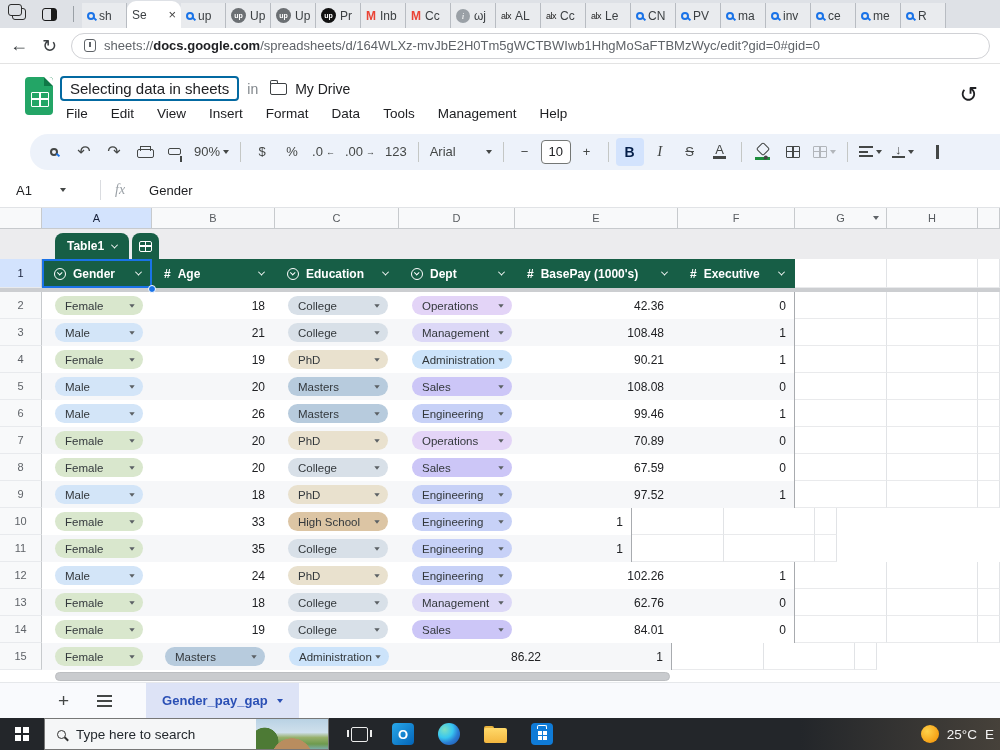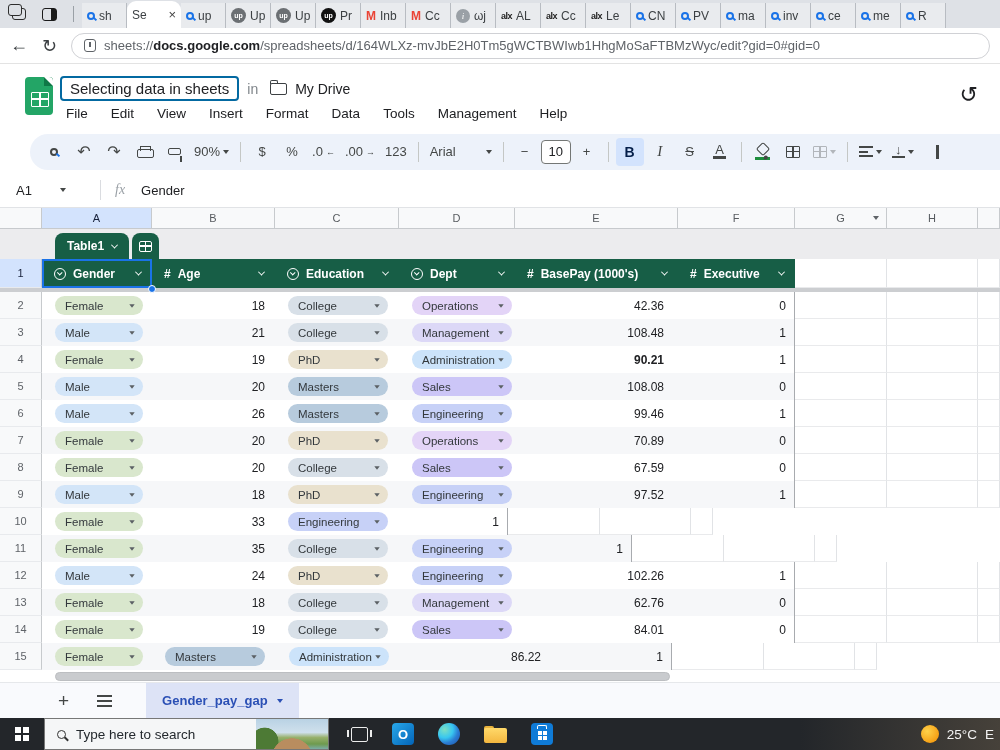--- a/index.html
+++ b/index.html
@@ -19,21 +19,21 @@
   .tab{flex:0 0 45px;height:25px;display:flex;align-items:center;gap:4px;padding:0 5px;font-size:12px;color:#3c4043;border-right:1px solid #b8bcc2;overflow:hidden;white-space:nowrap;background:#e9ebee}
   .tab.active{flex:0 0 54px;background:#fff;border-radius:9px 9px 0 0;border-right:none;height:27px}
   .tab .close{margin-left:auto;font-size:13px;color:#444}
   .mag{width:8px;height:8px;border:2px solid #1a73e8;border-radius:50%;position:relative;flex:0 0 auto}
   .mag:after{content:"";position:absolute;width:4px;height:2px;background:#1a73e8;transform:rotate(45deg);right:-4px;bottom:-2px}
   .ticon{flex:0 0 auto;display:flex;align-items:center;justify-content:center}
   .ticon.gmail{color:#ea4335;font-weight:bold;font-size:12px}
   .ticon.upwork,.ticon.upwork-dark{width:15px;height:15px;border-radius:50%;background:#6b6f73;color:#fff;font-size:7px;font-weight:bold}
   .ticon.upwork-dark{background:#111}
   .ticon.info{width:14px;height:14px;border-radius:50%;background:#9aa0a6;color:#fff;font-size:9px;font-style:italic;font-family:"Liberation Serif",serif}
-  .ticon.alx{font-size:9px;font-weight:bold;color:#222;letter-spacing:-.5px}
+  .ticon.alx{font-size:9px;font-weight:normal;color:#222;letter-spacing:-.5px}
 
   
   .urlbar{height:36px;background:#fff;display:flex;align-items:center;padding:0 10px;gap:14px;border-bottom:1px solid #e3e3e3;flex:0 0 36px}
   .nav-ic{font-size:18px;color:#3c4043}
   .urlfield{flex:1;height:26px;border:1px solid #d0d1d5;border-radius:14px;display:flex;align-items:center;padding:0 12px;gap:8px;font-size:13px;color:#5f6368;overflow:hidden;white-space:nowrap}
   .siteinfo{width:12px;height:13px;border:1.6px solid #5f6368;border-radius:3px;position:relative;flex:0 0 auto}
   .siteinfo:before{content:"";position:absolute;left:4px;top:2px;width:1.6px;height:5px;background:#5f6368}
   .urlhost{color:#202124;font-weight:bold}
 
   
@@ -83,21 +83,21 @@
   .bars-ic i{height:2px;background:#444746;display:block}
   .bars-ic i:nth-child(1){width:14px}.bars-ic i:nth-child(2){width:9px}.bars-ic i:nth-child(3){width:14px}
   .valign-ic{display:flex;flex-direction:column;align-items:center;line-height:10px}
   .valign-ic .bar{width:13px;height:2px;background:#444746;margin-top:1px}
   .wrap-ic{width:3px;height:14px;background:#444746;margin-left:8px}
 
   
   .formulabar{height:35px;background:#fff;border-bottom:1px solid #e1e3e6;display:flex;align-items:center;flex:0 0 35px}
   .namebox{width:100px;display:flex;align-items:center;padding-left:16px;font-size:13px;color:#202124;gap:28px}
   .fsep{width:1px;height:20px;background:#dadce0;margin-right:14px}
-  .fx{font-style:italic;font-family:"Liberation Serif",serif;color:#9aa0a6;font-size:14px;margin-right:16px}
+  .fx{font-style:italic;font-family:"Liberation Serif",serif;color:#9aa0a6;font-size:14px;margin-right:24px}
   .fval{font-size:13px;color:#202124}
 
   
   .grid{flex:1;display:flex;flex-direction:column;overflow:hidden;background:#fff}
   .colhdrs{display:flex;height:21px;flex:0 0 21px}
   .ch{background:#f8f9fa;border-right:1px solid #c7cacd;border-bottom:1px solid #c7cacd;display:flex;align-items:center;justify-content:center;font-size:11px;color:#575b5f;position:relative}
   .ch.sel{background:#d3e3fd;color:#17213a}
   .ch .tri{position:absolute;right:7px;border-top-color:#5f6368}
   .chipstrip{height:30px;flex:0 0 30px;background:#ececee;display:flex;align-items:flex-end;padding-left:55px;position:relative}
   .tchip{background:#175e46;color:#fff;height:26px;border-radius:8px 8px 0 0;display:flex;align-items:center;gap:8px;padding:0 12px;font-size:12px;font-weight:bold}
@@ -548,21 +548,21 @@
               <span>PhD</span>
               <span class="tri"></span>
             </span>
           </div>
           <div class="dc" style="width: 116px; background: rgb(255, 255, 255);">
             <span class="chip" style="background: rgb(204, 227, 250); width: 100px;">
               <span>Administration</span>
               <span class="tri"></span>
             </span>
           </div>
-          <div class="dc num" style="width: 163px; background: rgb(255, 255, 255); padding-right: 14px; font-weight: bold;">
+          <div class="dc num" style="width: 163px; background: rgb(255, 255, 255); padding-right: 14px;">
             <span>90.21</span>
           </div>
           <div class="dc num tedge" style="width: 117px; background: rgb(255, 255, 255); padding-right: 8px;">
             <span>1</span>
           </div>
           <div class="emptycell" style="width: 92px;"></div>
           <div class="emptycell" style="width: 91px;"></div>
           <div class="emptycell" style="width: 22px;"></div>
         </div>
         <div class="drow">
@@ -733,20 +733,26 @@
         <div class="drow">
           <div class="rh" style="width: 42px;">10</div>
           <div class="dc" style="width: 110px; background: rgb(255, 255, 255);">
             <span class="chip" style="background: rgb(217, 231, 205); width: 88px;">
               <span>Female</span>
               <span class="tri"></span>
             </span>
           </div>
           <div class="dc num" style="width: 123px; background: rgb(255, 255, 255); padding-right: 10px;">
             <span>33</span>
+          </div>
+          <div class="dc" style="width: 124px; background: rgb(255, 255, 255);">
+            <span class="chip" style="background: rgb(220, 197, 164); width: 100px;">
+              <span>High School</span>
+              <span class="tri"></span>
+            </span>
           </div>
           <div class="dc" style="width: 116px; background: rgb(255, 255, 255);">
             <span class="chip" style="background: rgb(199, 209, 247); width: 100px;">
               <span>Engineering</span>
               <span class="tri"></span>
             </span>
           </div>
           <div class="dc num tedge" style="width: 117px; background: rgb(255, 255, 255); padding-right: 8px;">
             <span>1</span>
           </div>

